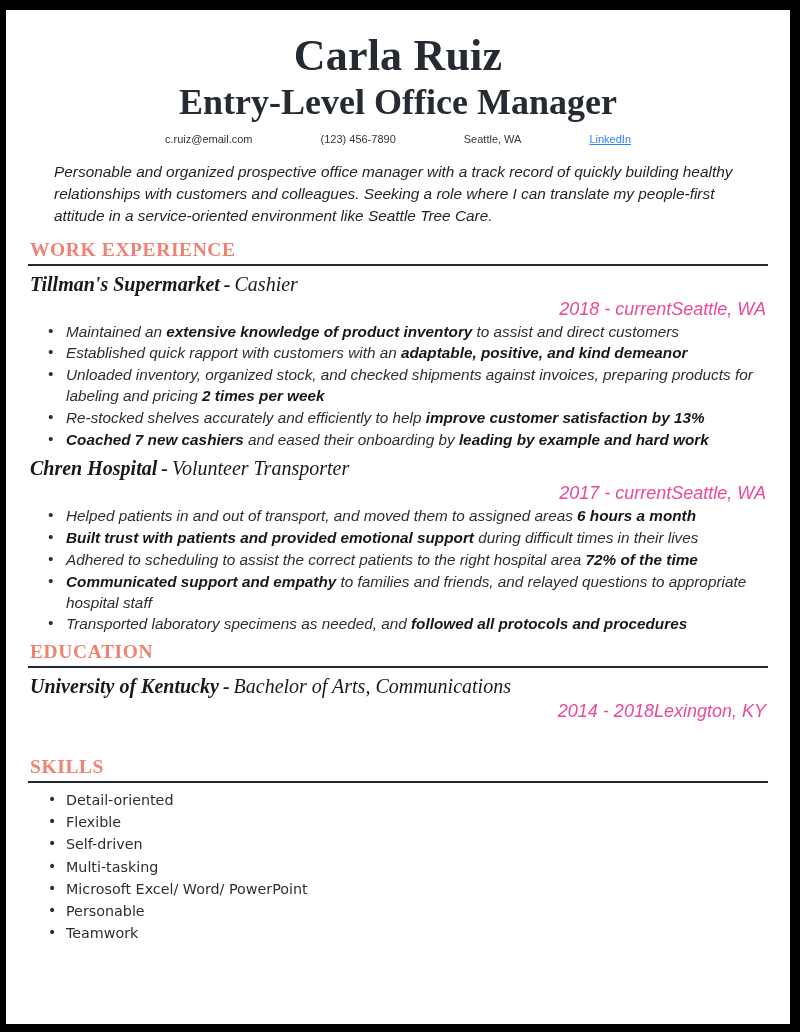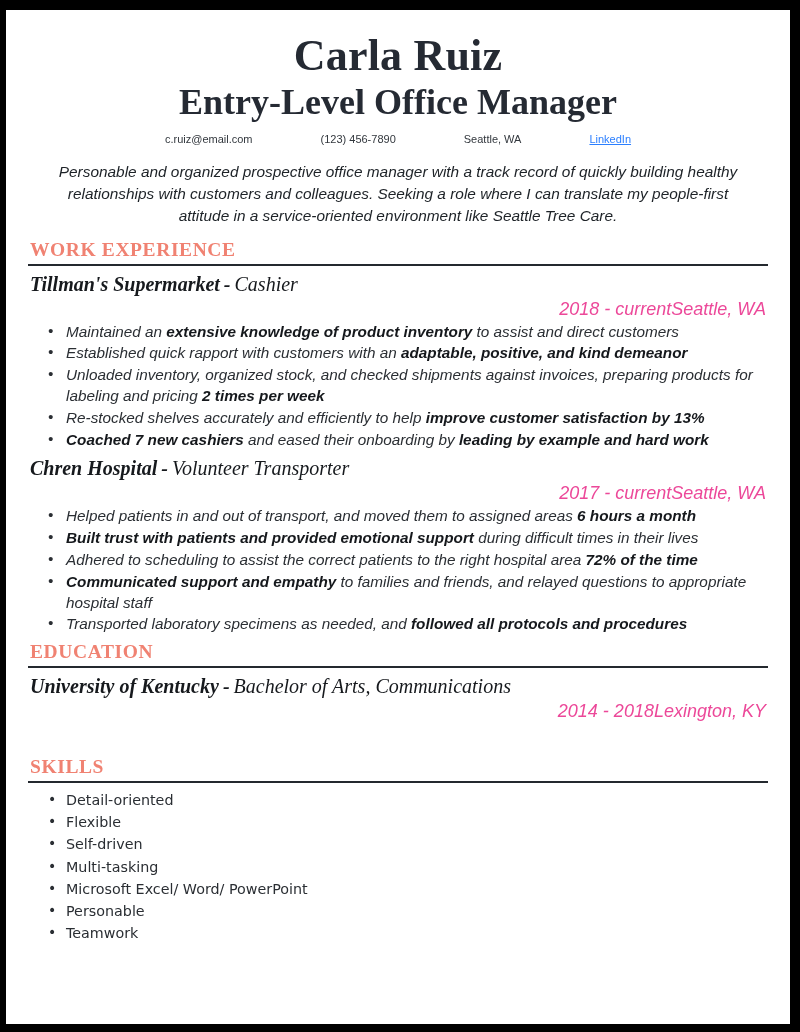--- a/index.html
+++ b/index.html
@@ -64,21 +64,20 @@
   .contact-row .ci.link {
     color: #2b7fff;
     text-decoration: underline;
     cursor: pointer;
   }
   .summary {
     font-style: italic;
     font-size: 15.4px;
     line-height: 1.42;
     color: #1d2227;
-    text-align: center;
     margin: 0 26px 12px 26px;
   }
 
   
   .section {
     margin-top: 6px;
   }
   .section-head {
     font-family: "Liberation Serif", serif;
     font-weight: bold;

